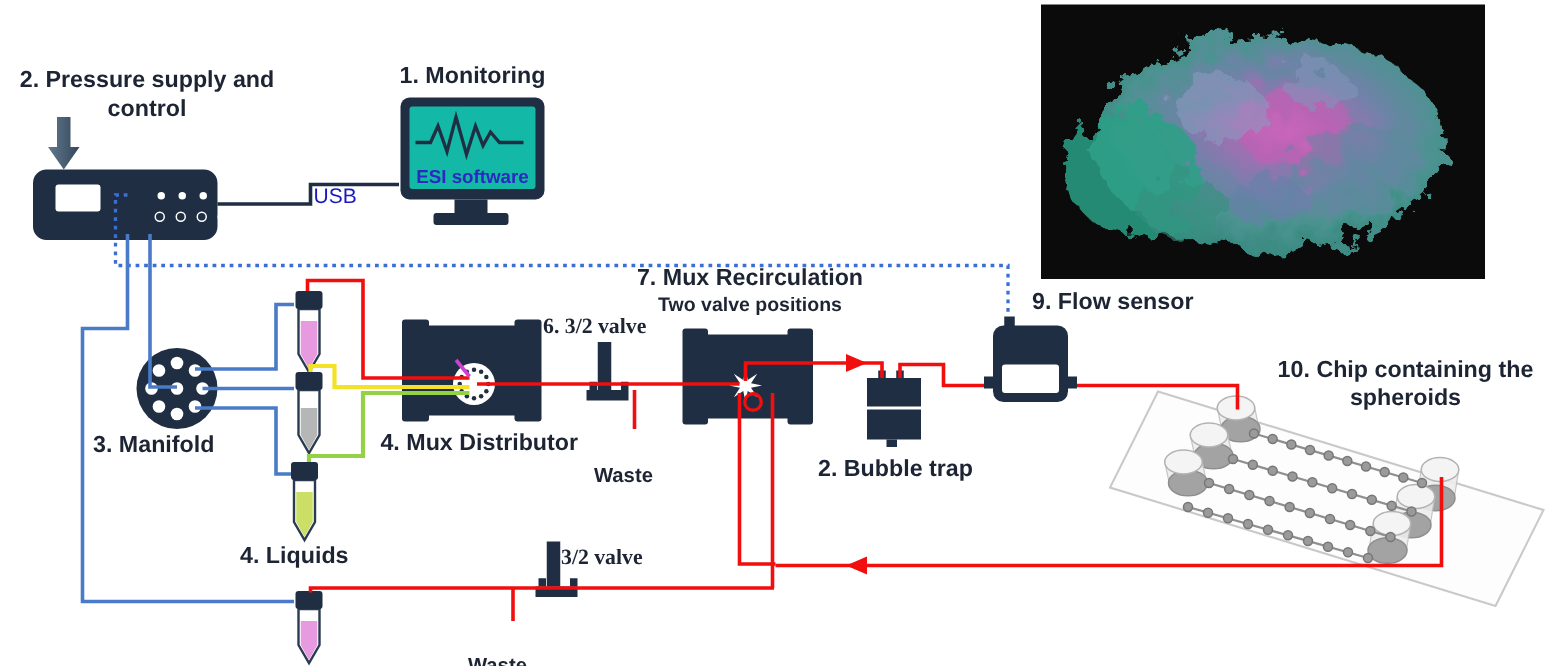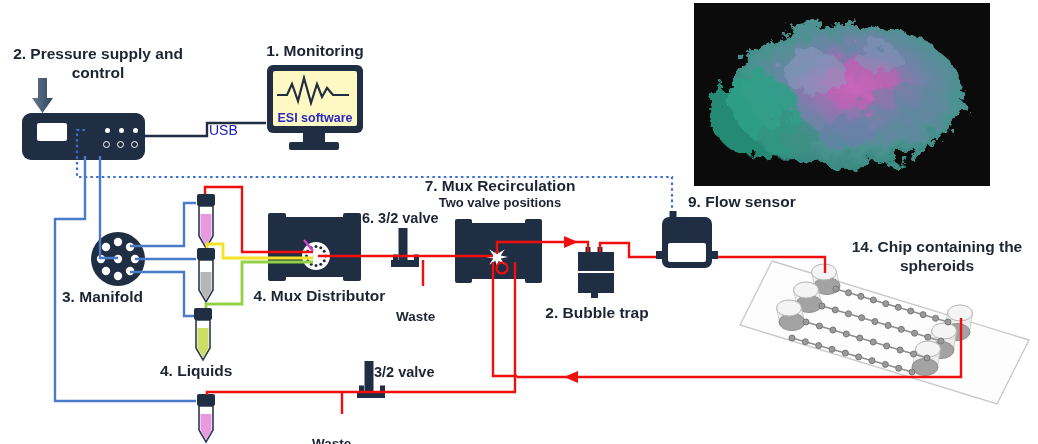--- a/index.html
+++ b/index.html
@@ -19,34 +19,34 @@
   .wire-yellow{stroke:var(--line_yellow);stroke-width:2.8;fill:none;}
   .wire-green{stroke:var(--line_green);stroke-width:2.8;fill:none;}
   .wire-black{stroke:var(--device_navy);stroke-width:2.4;fill:none;}
   .wire-magenta{stroke:var(--line_magenta);stroke-width:2.4;fill:none;}
   .red-fill{fill:var(--line_red);}
   .label{position:absolute;z-index:3;color:var(--label_ink);font-weight:600;
          font-size:15.5px;white-space:nowrap;line-height:1.25;}
   .label.center{text-align:center;white-space:normal;}
   .label .sub{font-size:13px;font-weight:700;}
   .small{font-size:13.5px;margin-top:24px;}
-  .mid{font-size:14.5px;}
+  .mid{font-size:14.5px;font-family:Liberation Serif, serif;}
   .blue-text{color:var(--usb_text_blue);font-size:14px;font-weight:400;}
   
   #controller{position:absolute;left:22px;top:113px;width:123px;height:47px;z-index:1;
               background:var(--device_navy);border-radius:9px;}
   #controller .display{position:absolute;left:15px;top:10px;width:30px;height:18px;
               background:#fff;border-radius:2px;}
   #controller .led{position:absolute;width:5px;height:5px;border-radius:50%;background:#fff;top:15px;}
   #controller .port{position:absolute;width:5px;height:5px;border-radius:50%;
               border:1.7px solid #fff;background:transparent;top:28px;}
   
   #monitor{position:absolute;left:267px;top:65px;width:96px;height:68px;z-index:1;
            background:var(--device_navy);border-radius:6px;}
-  #monitor .screen{position:absolute;left:6px;top:6px;width:84px;height:55px;background:#fef9c3;border-radius:2px;}
+  #monitor .screen{position:absolute;left:6px;top:6px;width:84px;height:55px;background:#14b8a6;border-radius:2px;}
   #monitor .esi{position:absolute;bottom:1px;width:100%;text-align:center;
            font-size:12.5px;font-weight:700;color:var(--esi_text_blue);}
   #monitor-neck{position:absolute;left:303px;top:133px;width:22px;height:10px;background:var(--device_navy);z-index:1;}
   #monitor-base{position:absolute;left:289px;top:142px;width:50px;height:8px;background:var(--device_navy);border-radius:2px;z-index:1;}
   
   #spheroid-image{position:absolute;left:694px;top:3px;width:296px;height:183px;
            background:#0b0b0c;z-index:1;overflow:hidden;}
 </style>
 </head>
 <body>
@@ -338,18 +338,18 @@
   </div>
   <div class="label mid" style="left:362px;top:209px">6. 3/2 valve</div>
   <div class="label small" style="left:396px;top:285px">Waste</div>
   <div class="label center" style="left:406px;top:176px;width:188px">
     <div>7. Mux Recirculation</div>
     <div class="sub">Two valve positions</div>
   </div>
   <div class="label center" style="left:536px;top:303px;width:122px">2. Bubble trap</div>
   <div class="label" style="left:688px;top:192px">9. Flow sensor</div>
   <div class="label center" style="left:836px;top:237px;width:202px">
-    <div>14. Chip containing the</div>
+    <div>10. Chip containing the</div>
     <div>spheroids</div>
   </div>
   <div class="label mid" style="left:374px;top:363px">3/2 valve</div>
   <div class="label small" style="left:312px;top:412px">Waste</div>
 </div>
 
 </body></html>

